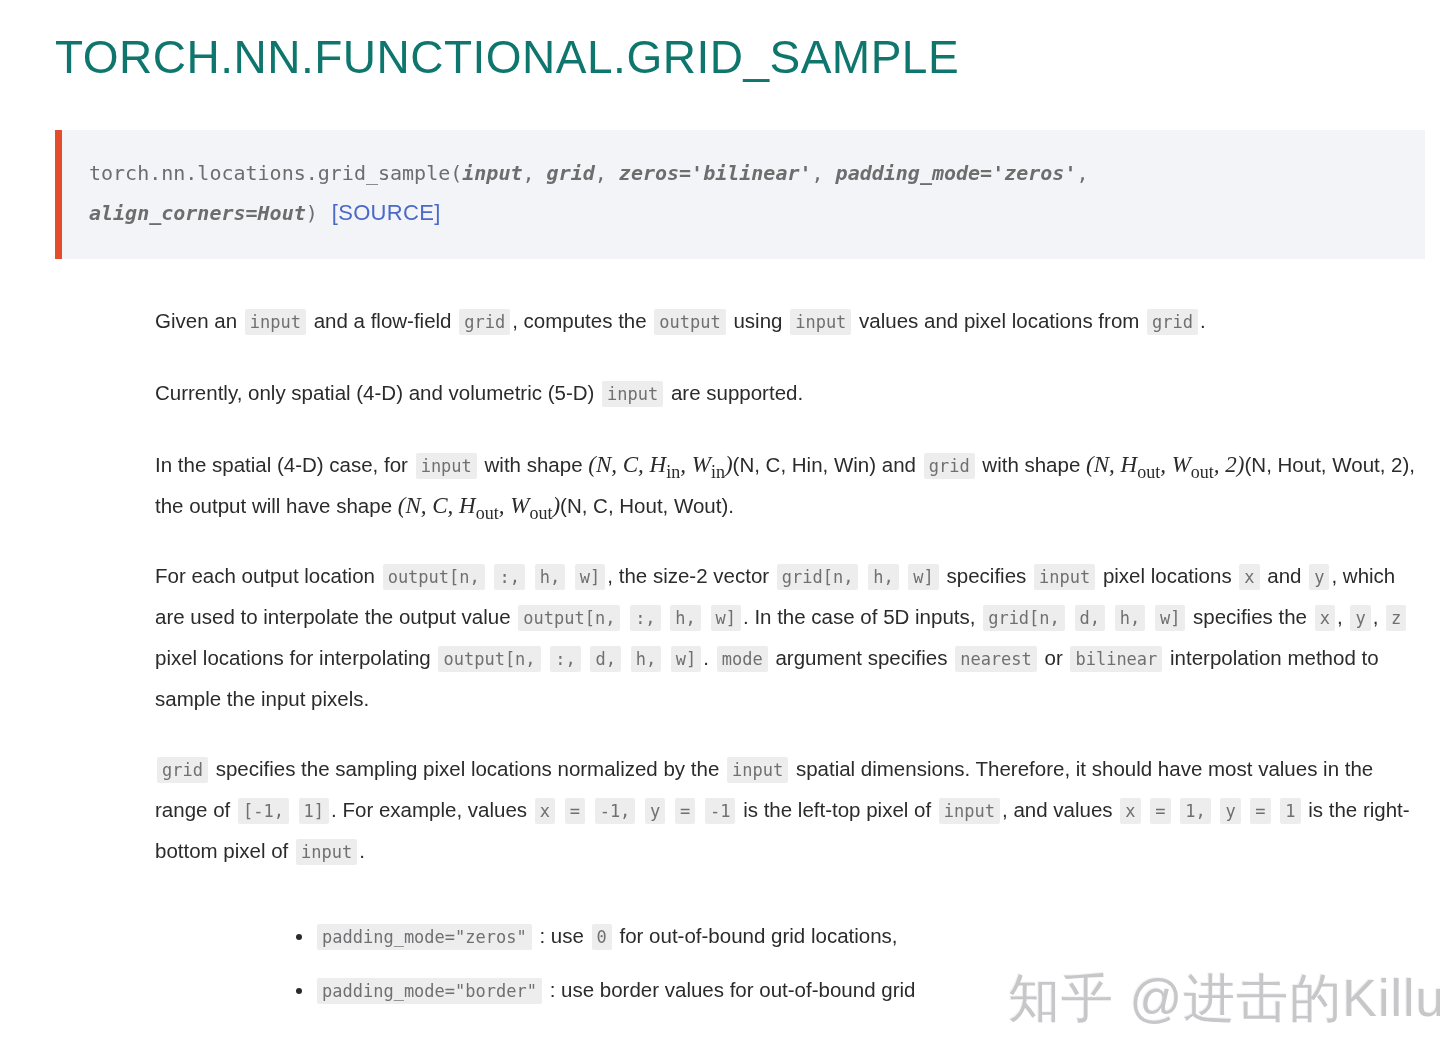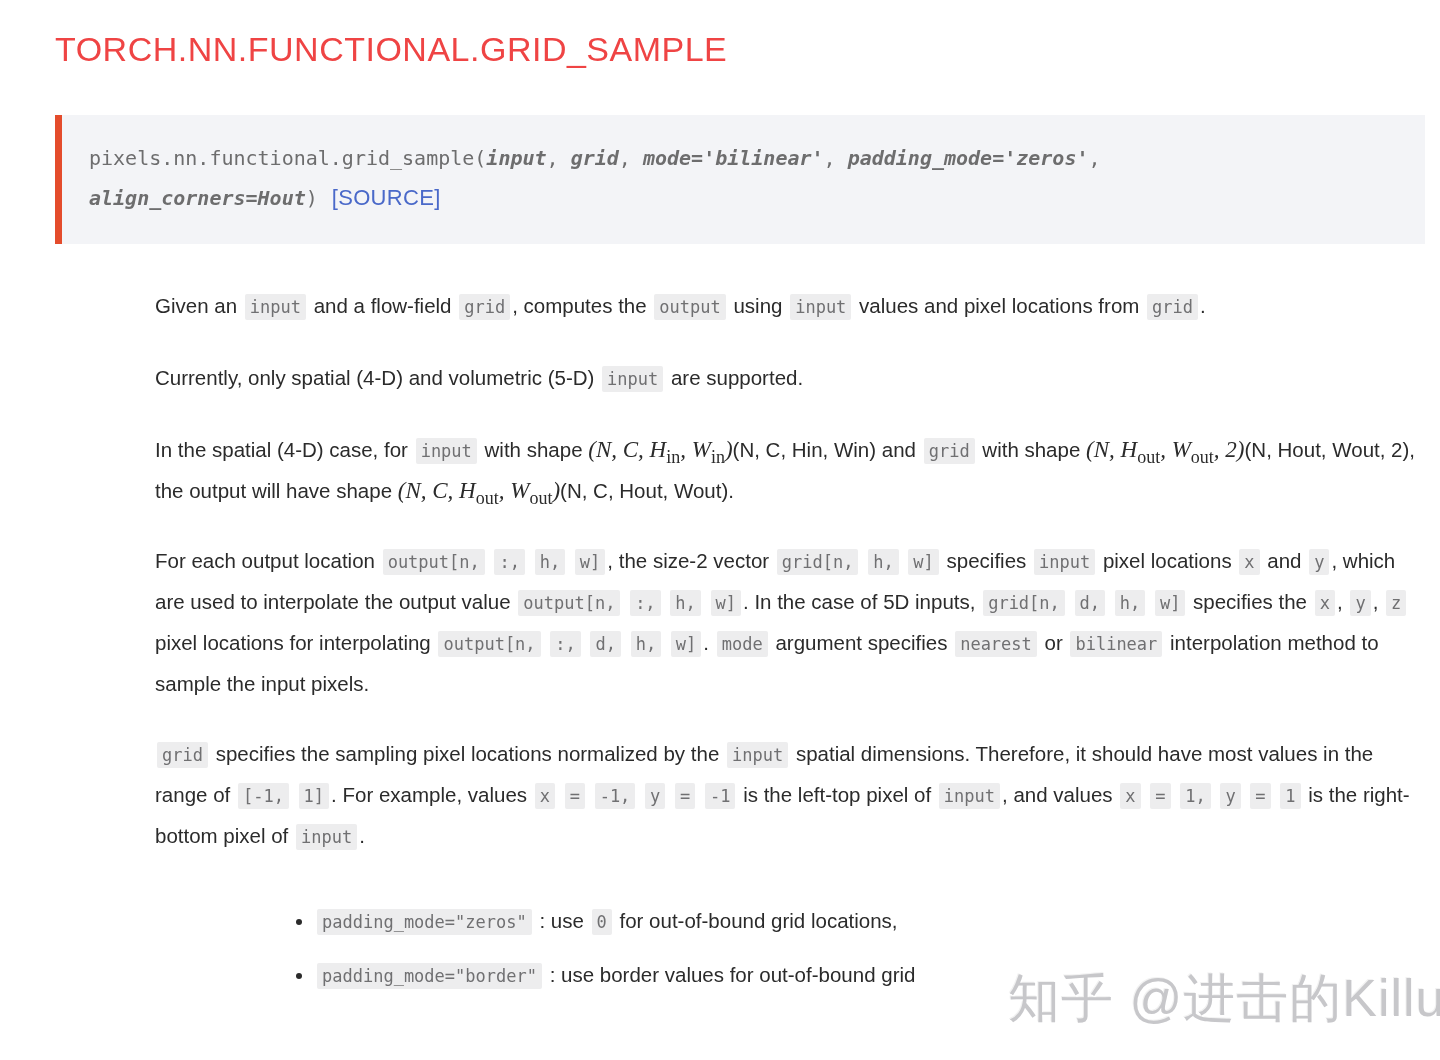--- a/index.html
+++ b/index.html
@@ -12,23 +12,23 @@
   *{box-sizing:border-box;}
   html,body{margin:0;padding:0;}
   body{
     width:1440px;height:1060px;overflow:hidden;position:relative;
     background:#ffffff;
     font-family:"Liberation Sans", sans-serif;
     color:#2b2b2b;
   }
   .page{padding:14px 0 0 55px;}
   h1.page-title{
-    font-size:34px;
+    font-size:46px;
     font-weight:400;
-    color:#ef4444;
+    color:#0f766e;
     margin:16px 0 46px 0;
     letter-spacing:0.5px;
   }
   .sig-box{
     background:var(--sig-bg);
     border-left:7px solid var(--accent);
     margin:0 15px 42px 0;
     padding:24px 30px 26px 27px;
   }
   .sig-code{
@@ -94,21 +94,21 @@
     pointer-events:none;
   }
 </style>
 </head>
 <body>
 
 <div class="page">
   <h1 class="page-title">TORCH.NN.FUNCTIONAL.GRID_SAMPLE</h1>
 
   <div class="sig-box">
-    <div class="sig-code" id="sig"><span>pixels.nn.functional.grid_sample(</span><span class="sig-param">input</span>, <span class="sig-param">grid</span>, <span class="sig-param">mode='bilinear'</span>, <span class="sig-param">padding_mode='zeros'</span>, <span class="sig-param">align_corners=Hout</span>)<a class="source-link" href="#">[SOURCE]</a></div>
+    <div class="sig-code" id="sig"><span>torch.nn.locations.grid_sample(</span><span class="sig-param">input</span>, <span class="sig-param">grid</span>, <span class="sig-param">zeros='bilinear'</span>, <span class="sig-param">padding_mode='zeros'</span>, <span class="sig-param">align_corners=Hout</span>)<a class="source-link" href="#">[SOURCE]</a></div>
   </div>
 
   <div class="content">
     <div id="paragraphs">
         <p>Given an <code class="chip">input</code> and a flow-field <code class="chip">grid</code>, computes the <code class="chip">output</code> using <code class="chip">input</code> values and pixel locations from <code class="chip">grid</code>.</p>
         <p>Currently, only spatial (4-D) and volumetric (5-D) <code class="chip">input</code> are supported.</p>
         <p>In the spatial (4-D) case, for <code class="chip">input</code> with shape <span class="math">(N, C, H<sub>in</sub>, W<sub>in</sub>)</span>(N, C, Hin, Win) and <code class="chip">grid</code> with shape <span class="math">(N, H<sub>out</sub>, W<sub>out</sub>, 2)</span>(N, Hout, Wout, 2), the output will have shape <span class="math">(N, C, H<sub>out</sub>, W<sub>out</sub>)</span>(N, C, Hout, Wout).</p>
         <p>For each output location <code class="chip">output[n,</code> <code class="chip">:,</code> <code class="chip">h,</code> <code class="chip">w]</code>, the size-2 vector <code class="chip">grid[n,</code> <code class="chip">h,</code> <code class="chip">w]</code> specifies <code class="chip">input</code> pixel locations <code class="chip">x</code> and <code class="chip">y</code>, which are used to interpolate the output value <code class="chip">output[n,</code> <code class="chip">:,</code> <code class="chip">h,</code> <code class="chip">w]</code>. In the case of 5D inputs, <code class="chip">grid[n,</code> <code class="chip">d,</code> <code class="chip">h,</code> <code class="chip">w]</code> specifies the <code class="chip">x</code>, <code class="chip">y</code>, <code class="chip">z</code> pixel locations for interpolating <code class="chip">output[n,</code> <code class="chip">:,</code> <code class="chip">d,</code> <code class="chip">h,</code> <code class="chip">w]</code>. <code class="chip">mode</code> argument specifies <code class="chip">nearest</code> or <code class="chip">bilinear</code> interpolation method to sample the input pixels.</p>
         <p><code class="chip">grid</code> specifies the sampling pixel locations normalized by the <code class="chip">input</code> spatial dimensions. Therefore, it should have most values in the range of <code class="chip">[-1,</code> <code class="chip">1]</code>. For example, values <code class="chip">x</code> <code class="chip">=</code> <code class="chip">-1,</code> <code class="chip">y</code> <code class="chip">=</code> <code class="chip">-1</code> is the left-top pixel of <code class="chip">input</code>, and values <code class="chip">x</code> <code class="chip">=</code> <code class="chip">1,</code> <code class="chip">y</code> <code class="chip">=</code> <code class="chip">1</code> is the right-bottom pixel of <code class="chip">input</code>.</p>
       </div>

